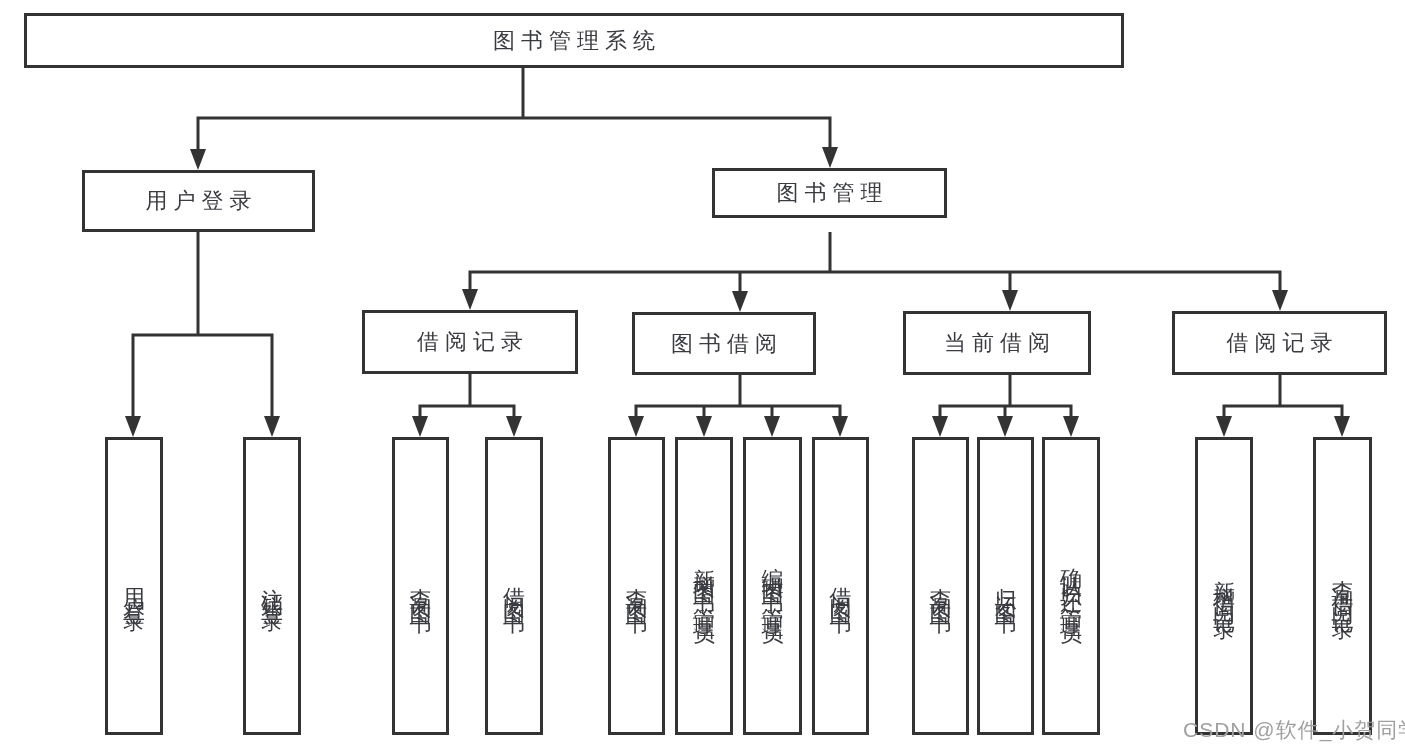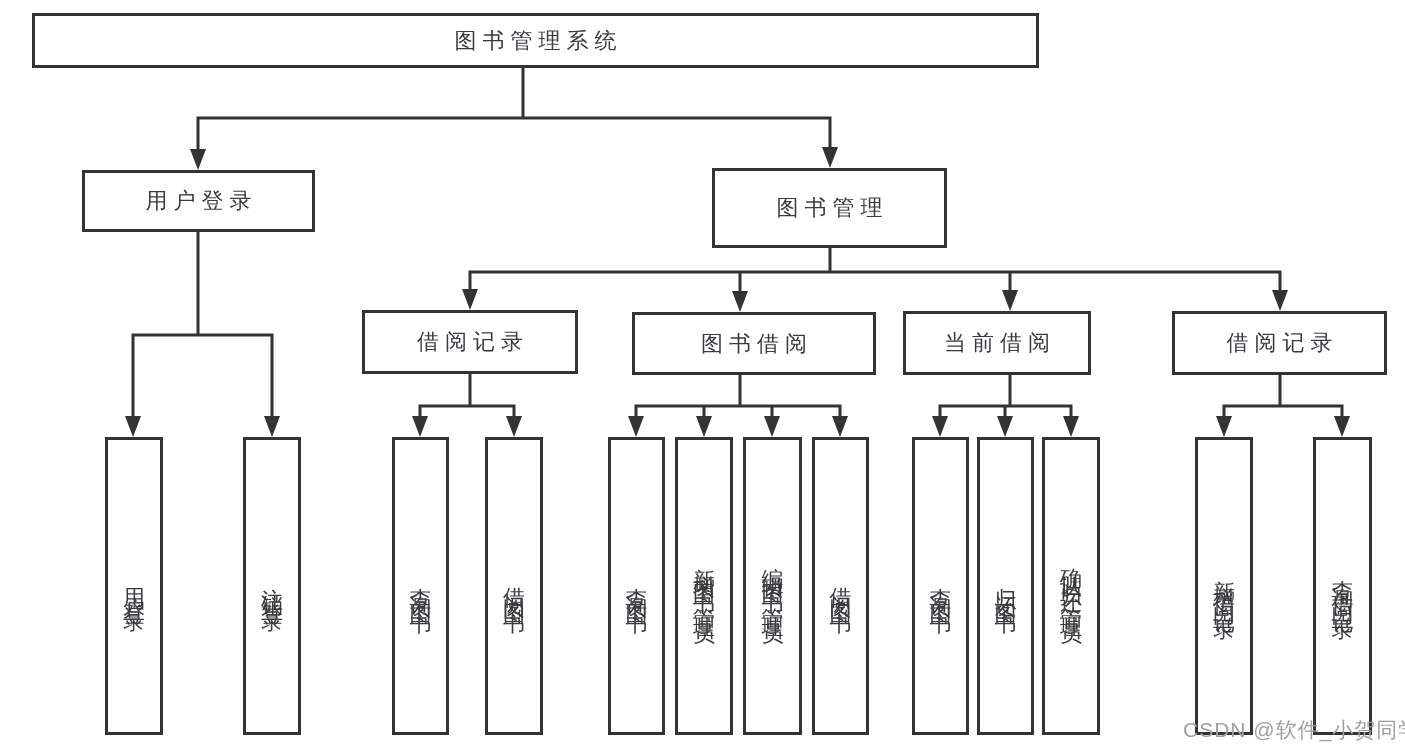--- a/index.html
+++ b/index.html
@@ -106,27 +106,27 @@
       M696 416h16l-8 21z
       M764 416h16l-8 21z
       M832 416h16l-8 21z
       M932 416h16l-8 21z
       M997 416h16l-8 21z
       M1063 416h16l-8 21z
       M1216 416h16l-8 21z
       M1334 416h16l-8 21z"></path>
   </svg>
 
-  <div class="node h" style="left:32px; top:13px; width:1007px; height:55px;">图书管理系统</div>
+  <div class="node h" style="left:24px; top:13px; width:1100px; height:55px;">图书管理系统</div>
 
   <div class="node h" style="left:82px; top:170px; width:233px; height:62px;">用户登录</div>
-  <div class="node h" style="left:712px; top:168px; width:235px; height:80px;">图书管理</div>
+  <div class="node h" style="left:712px; top:168px; width:235px; height:50px;">图书管理</div>
 
   <div class="node h" style="left:362px; top:310px; width:216px; height:64px;">借阅记录</div>
-  <div class="node h" style="left:632px; top:312px; width:244px; height:63px;">图书借阅</div>
+  <div class="node h" style="left:632px; top:312px; width:184px; height:63px;">图书借阅</div>
   <div class="node h" style="left:903px; top:311px; width:188px; height:64px;">当前借阅</div>
   <div class="node h" style="left:1172px; top:311px; width:215px; height:64px;">借阅记录</div>
 
   <div class="node v" style="left:105px; width:58px;">用户登录</div>
   <div class="node v" style="left:243px; width:58px;">注销登录</div>
 
   <div class="node v" style="left:392px; width:57px;">查询图书</div>
   <div class="node v" style="left:485px; width:58px;">借阅图书</div>
 
   <div class="node v" style="left:608px; width:57px;">查询图书</div>

